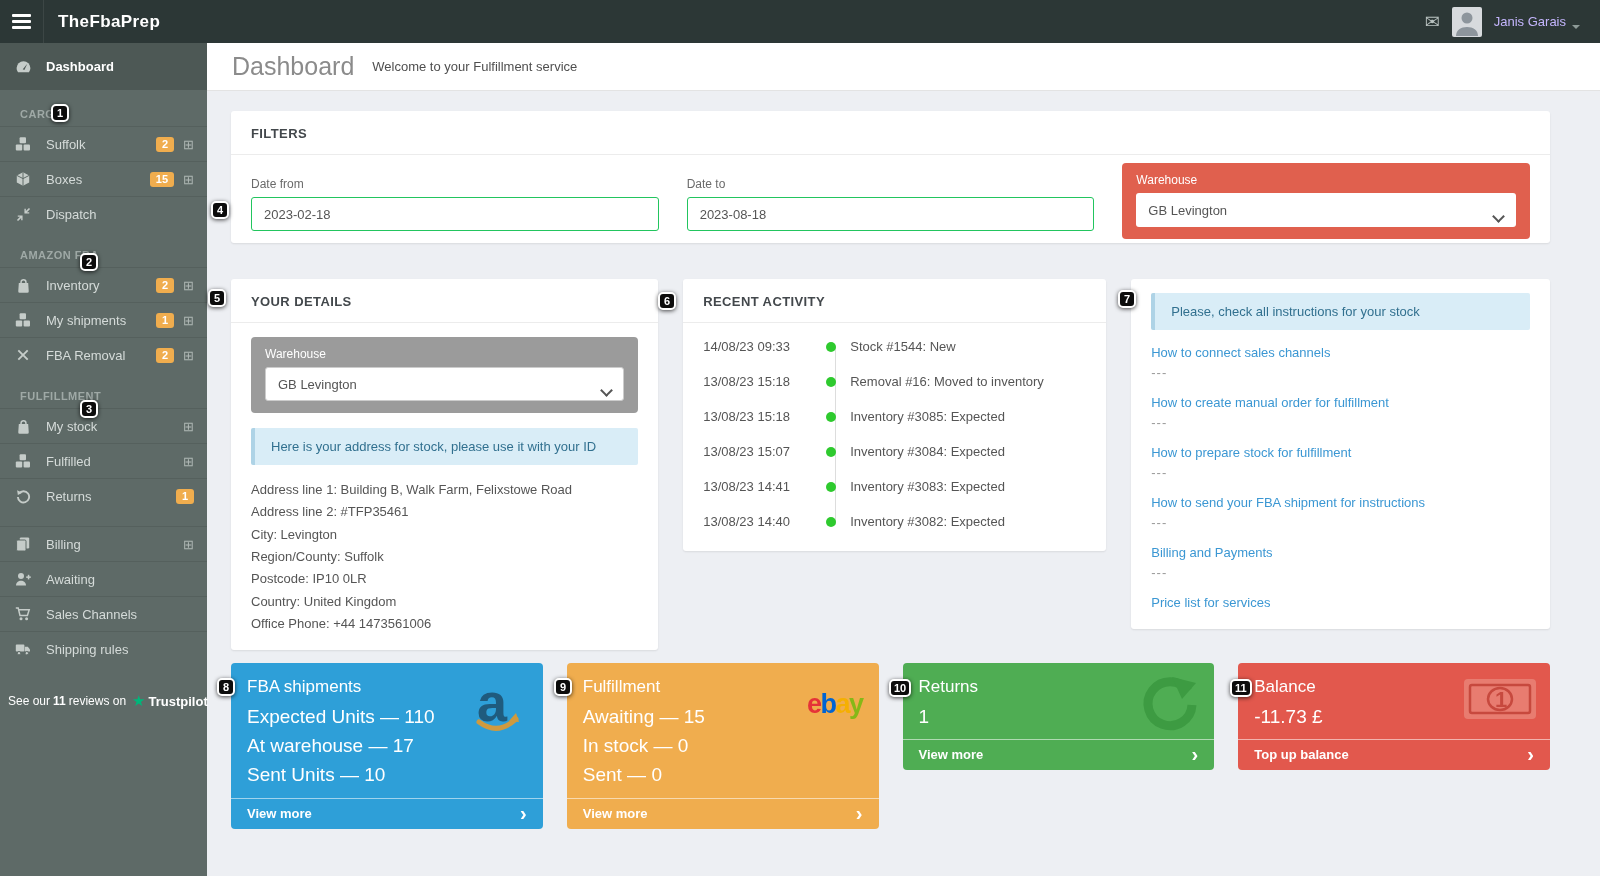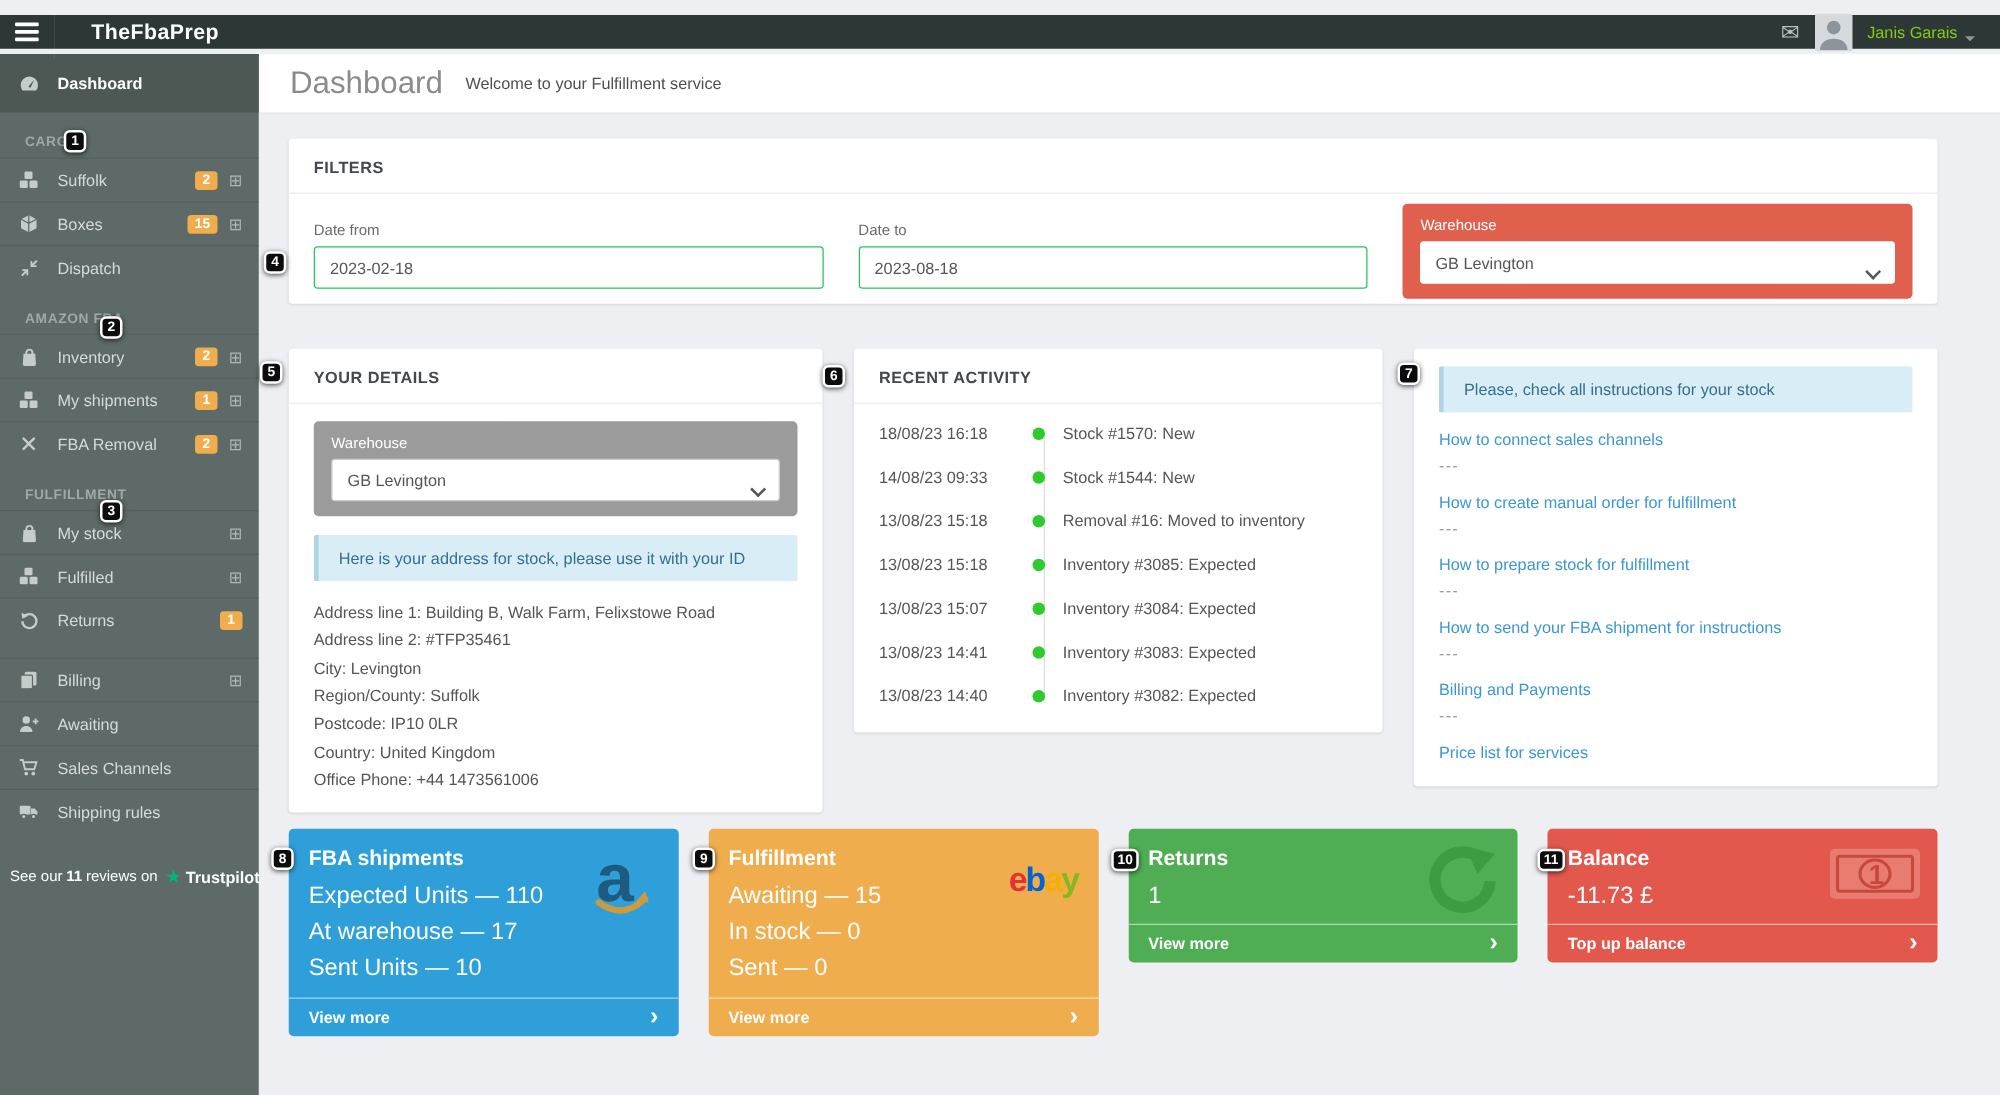--- a/index.html
+++ b/index.html
@@ -1,29 +1,29 @@
 <!DOCTYPE html>
 <html><head>
 <meta charset="utf-8">
 <style>
   * { box-sizing: border-box; }
   html,body { margin:0; padding:0; width:1600px; height:876px; overflow:hidden;
     font-family:"Liberation Sans", sans-serif; background:#edeff3; }
 
   
-  .topbar { position:fixed; top:12px; left:0; right:0; height:27px; background:#2c3736;
-    display:flex; align-items:center; z-index:20;gap:15px; }
+  .topbar { position:fixed; top:0; left:0; right:0; height:43px; background:#2c3736;
+    display:flex; align-items:center; z-index:20; }
   .hamburger { width:44px; height:43px; display:flex; flex-direction:column; gap:3px;
     justify-content:center; align-items:center; cursor:pointer; border-right:1px solid rgba(255,255,255,.08); }
   .hamburger span { width:19px; height:3px; background:#fff; border-radius:1px; }
   .logo { margin-left:14px; color:#fff; font-weight:bold; font-size:17px; letter-spacing:.4px; }
   .topbar-right { margin-left:auto; display:flex; align-items:center; gap:12px; padding-right:20px; }
   .mail { color:#b9c2c0; font-size:18px; cursor:pointer; }
   .avatar { width:30px; height:30px; background:#d7dadd; border-radius:2px; overflow:hidden; cursor:pointer; }
-  .username { color:#84cc16; font-size:13px; cursor:pointer; display:flex; align-items:flex-end; gap:6px; }
+  .username { color:#c4b5fd; font-size:13px; cursor:pointer; display:flex; align-items:flex-end; gap:6px; }
   .caret-down { width:0; height:0; border-left:4px solid transparent; border-right:4px solid transparent;
     border-top:4px solid #8d9a97; }
 
   
   .sidebar { position:fixed; top:43px; left:0; bottom:0; width:207px; background:#5e6a67; z-index:10; }
   .side-item { display:flex; align-items:center; height:35px; color:#d5dbd9; font-size:13px;
     border-top:1px solid rgba(0,0,0,.09); cursor:pointer; }
   .side-item .ic { width:46px; display:flex; justify-content:center; color:#c5ccc9; }
   .side-item.active { height:47px; background:#4d5855; color:#fff; font-weight:bold; border-top:none; }
   .side-right { margin-left:auto; display:flex; align-items:center; gap:9px; padding-right:13px; }
@@ -90,21 +90,21 @@
   .hd-list { margin-top:4px; }
   .hd-item { margin-top:13px; }
   .hd-link { color:#3b97d3; font-size:13px; text-decoration:none; cursor:pointer; display:inline-block; }
   .hd-sep { color:#999; font-size:13px; margin-top:4px; letter-spacing:1px; }
 
   
   .row4 { display:grid; grid-template-columns:repeat(4,1fr); gap:24px; margin-top:13px; align-items:start; }
   .card { border-radius:4px; color:#fff; position:relative; overflow:hidden; }
   .card-body { padding:12px 16px 8px; }
   .card-body.tall { min-height:96px; }
-  .card-title { font-size:17px; font-weight:bold; margin:2px 0 5px; }
+  .card-title { font-size:17px; font-weight:normal; margin:2px 0 5px; }
   .card-line { font-size:19px; line-height:1.55; }
   .card-footer { display:flex; justify-content:space-between; align-items:center;
     border-top:1px solid rgba(255,255,255,.55); padding:7px 16px 8px; font-size:13px;
     font-weight:bold; cursor:pointer; }
   .chev { font-size:20px; line-height:12px; font-weight:bold; }
   .logo-amazon { position:absolute; top:14px; right:14px; }
   .logo-ebay { position:absolute; top:26px; right:16px; font-weight:bold; font-size:27px; letter-spacing:-1.5px; }
   .logo-ebay span { display:inline-block; }
   .logo-returns { position:absolute; top:8px; right:12px; }
   .logo-banknote { position:absolute; top:12px; right:12px; }
@@ -383,25 +383,20 @@
             <div>Postcode: IP10 0LR</div>
             <div>Country: United Kingdom</div>
             <div>Office Phone: +44 1473561006</div>
           </div>
         </div>
       </section>
 
       <section class="panel">
         <div class="panel-h">RECENT ACTIVITY</div>
         <div class="activity">
-          <div class="act-row">
-            <span class="act-time">18/08/23 16:18</span>
-            <span class="act-dot"></span>
-            <span class="act-text">Stock #1570: New</span>
-          </div>
           <div class="act-row">
             <span class="act-time">14/08/23 09:33</span>
             <span class="act-dot"></span>
             <span class="act-text">Stock #1544: New</span>
           </div>
           <div class="act-row">
             <span class="act-time">13/08/23 15:18</span>
             <span class="act-dot"></span>
             <span class="act-text">Removal #16: Moved to inventory</span>
           </div>

